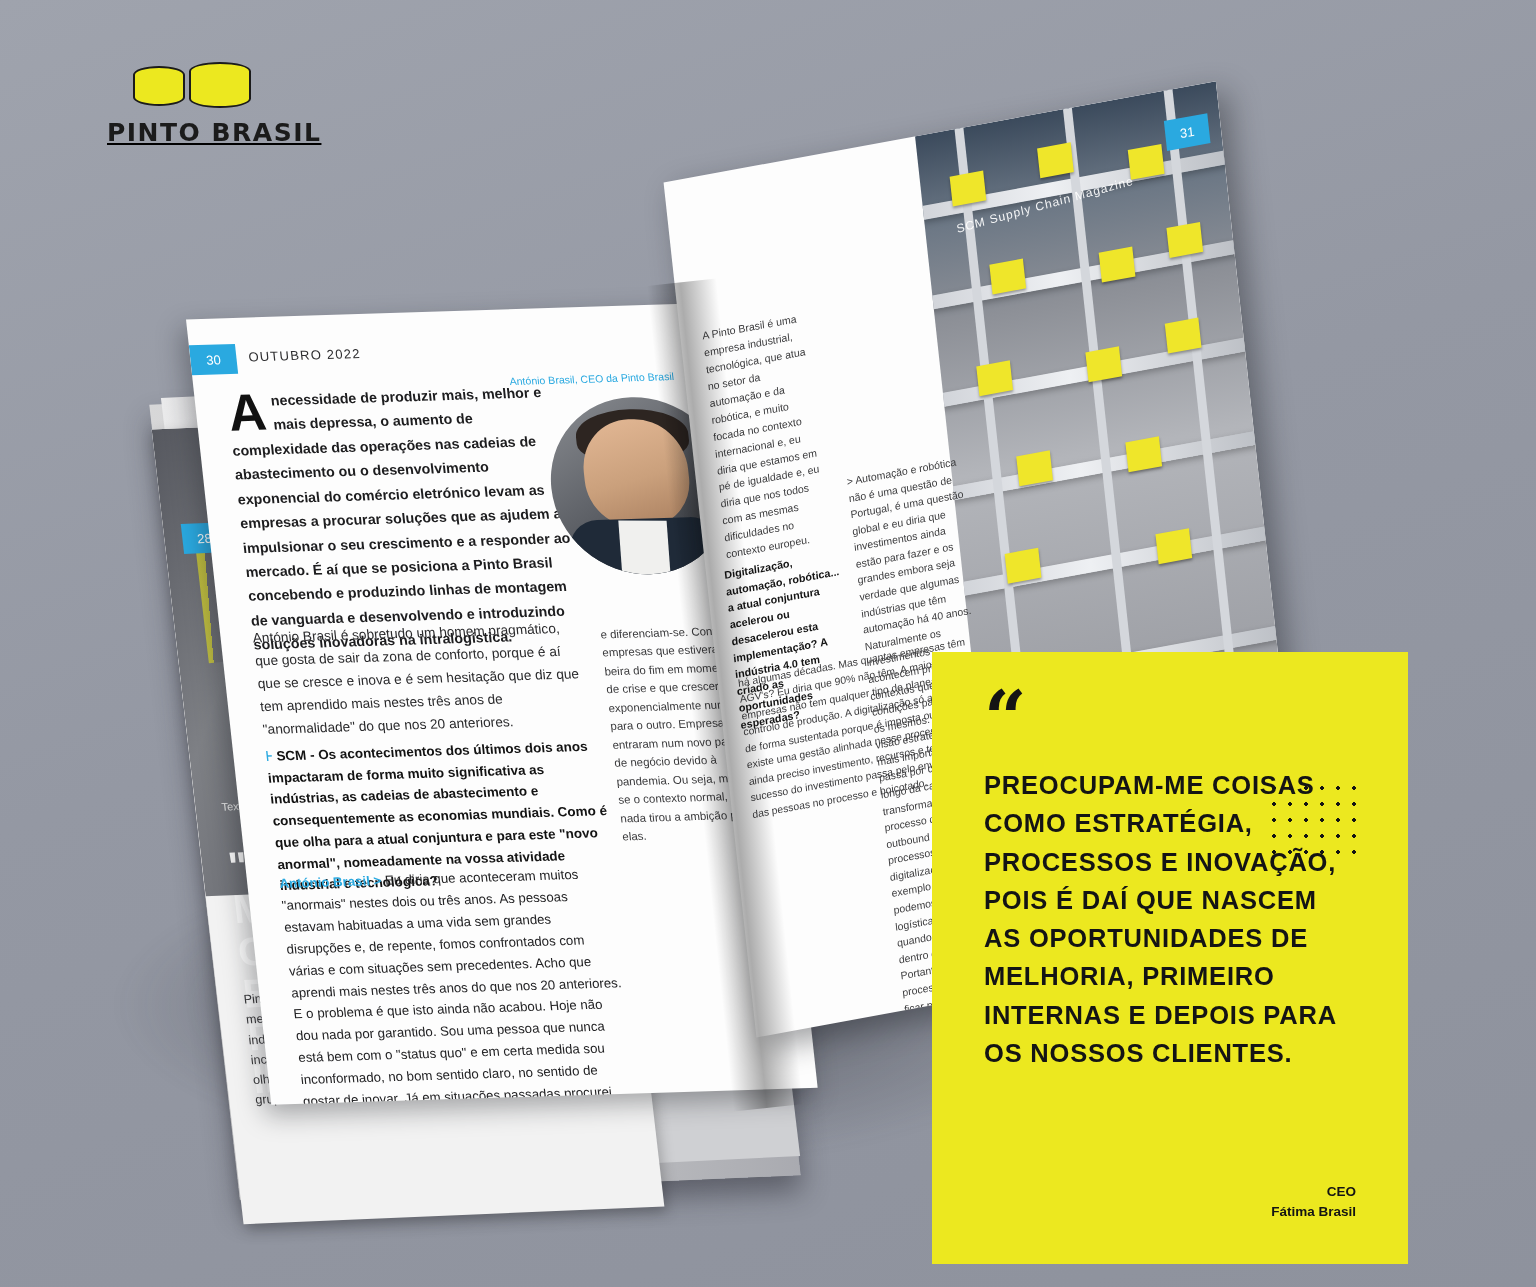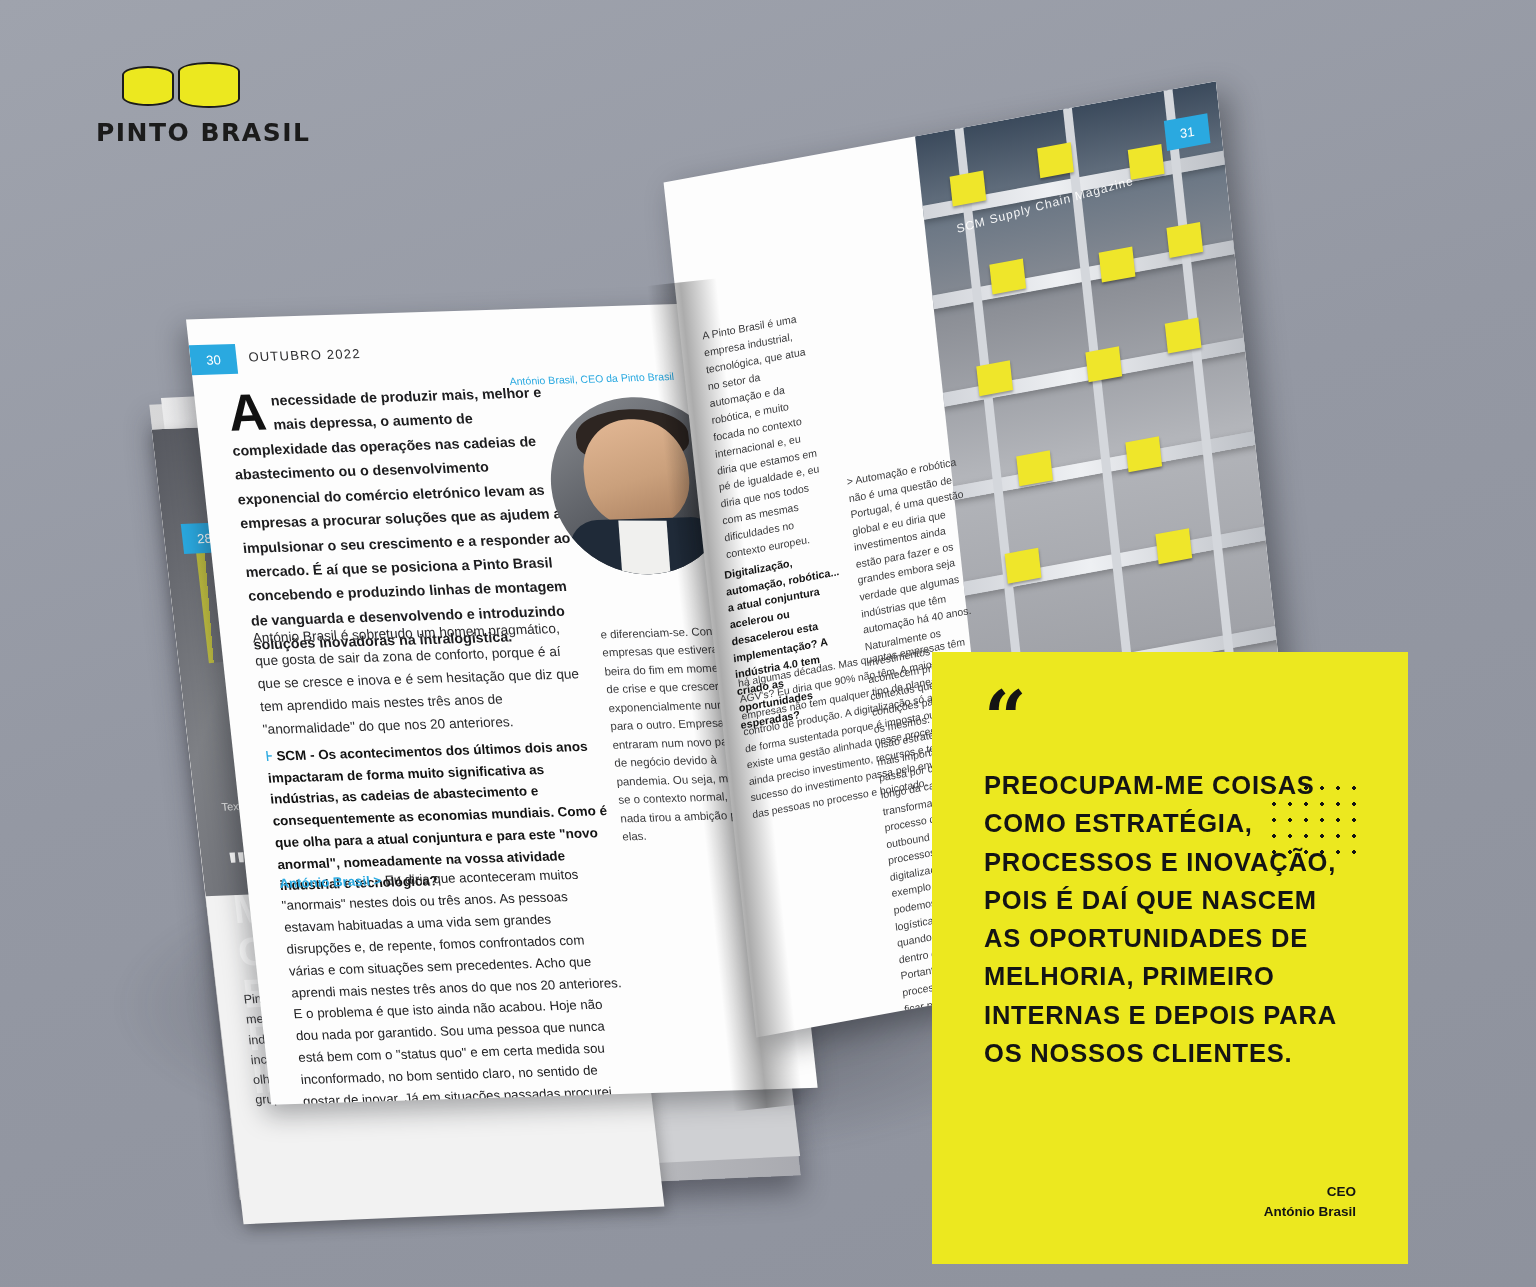--- a/index.html
+++ b/index.html
@@ -18,24 +18,25 @@
   
   .bg {
     position: absolute;
     inset: 0;
     background: linear-gradient(160deg, #9fa3ad 0%, #9498a3 45%, #8e929d 100%);
   }
 
   
   .logo {
     position: absolute;
-    left: 96px;
+    left: 107px;
     top: 62px;
     width: 240px;
     height: 90px;
+    text-decoration: underline;
   }
   .logo-mark {
     position: relative;
     width: 140px;
     height: 46px;
     margin-left: 26px;
   }
   .logo-cyl-a {
     position: absolute;
     left: 0;
@@ -608,15 +609,15 @@
 
   <div class="gutter"></div>
 </div>
 
 <div class="quote-card">
   <div class="quote-mark">“</div>
   <div class="dot-grid"></div>
   <div class="quote-text">PREOCUPAM-ME COISAS COMO ESTRATÉGIA, PROCESSOS E INOVAÇÃO, POIS É DAÍ QUE NASCEM AS OPORTUNIDADES DE MELHORIA, PRIMEIRO INTERNAS E DEPOIS PARA OS NOSSOS CLIENTES.</div>
   <div class="quote-attrib">
     <div>CEO</div>
-    <div>António Brasil</div>
+    <div>Fátima Brasil</div>
   </div>
 </div>
 
 </body></html>

